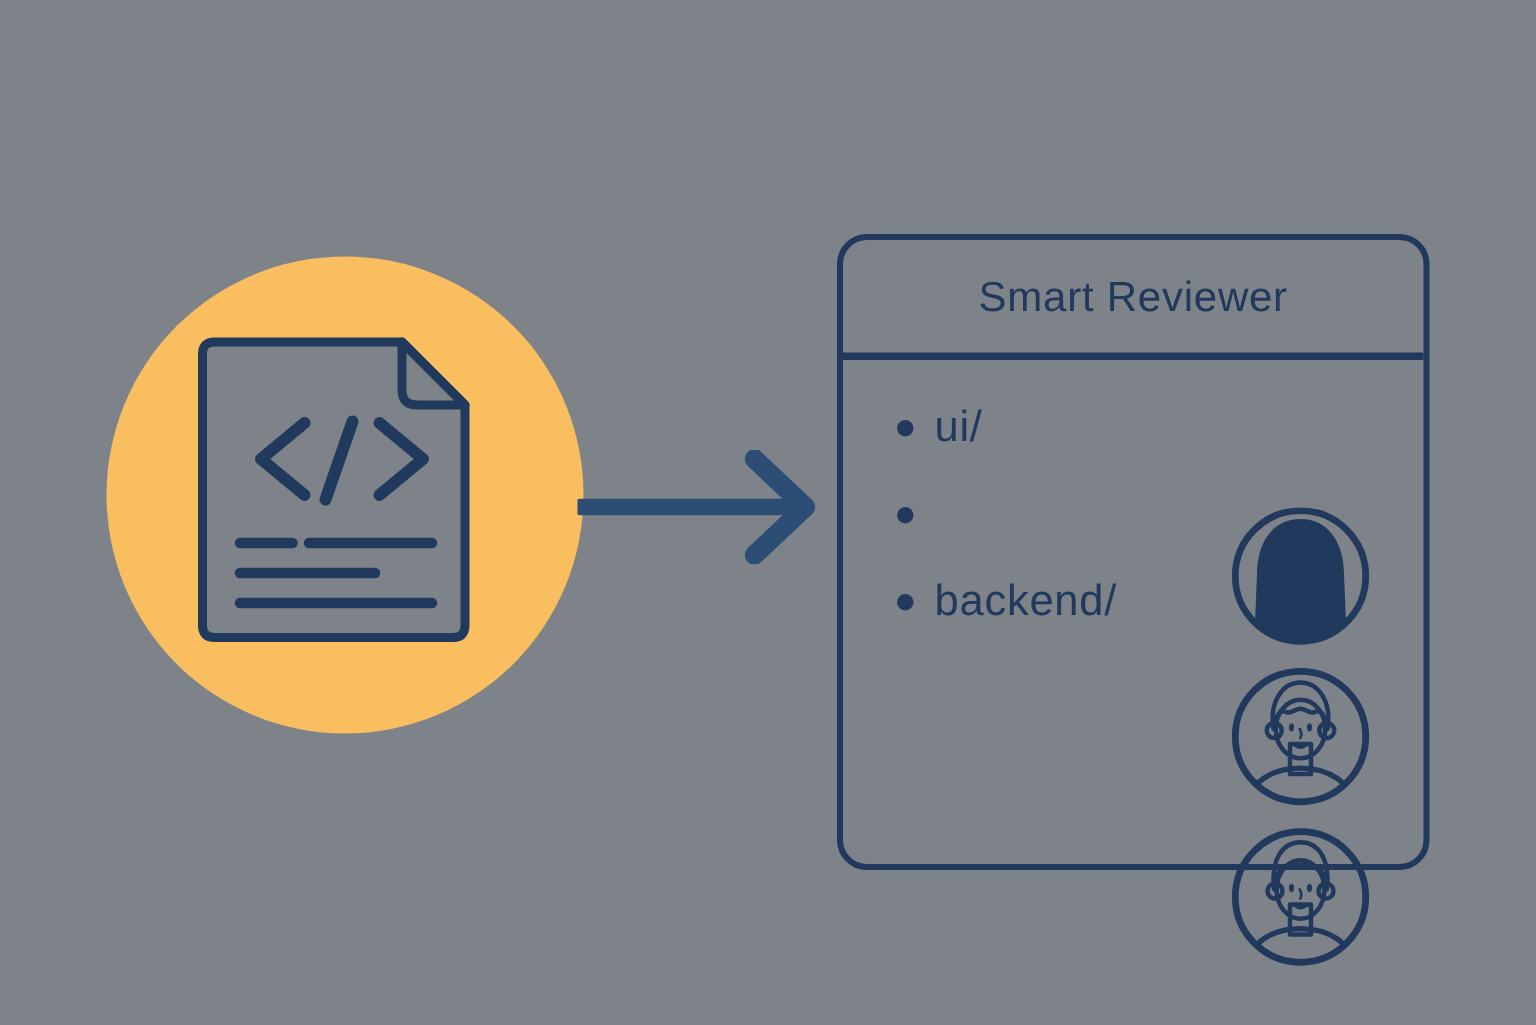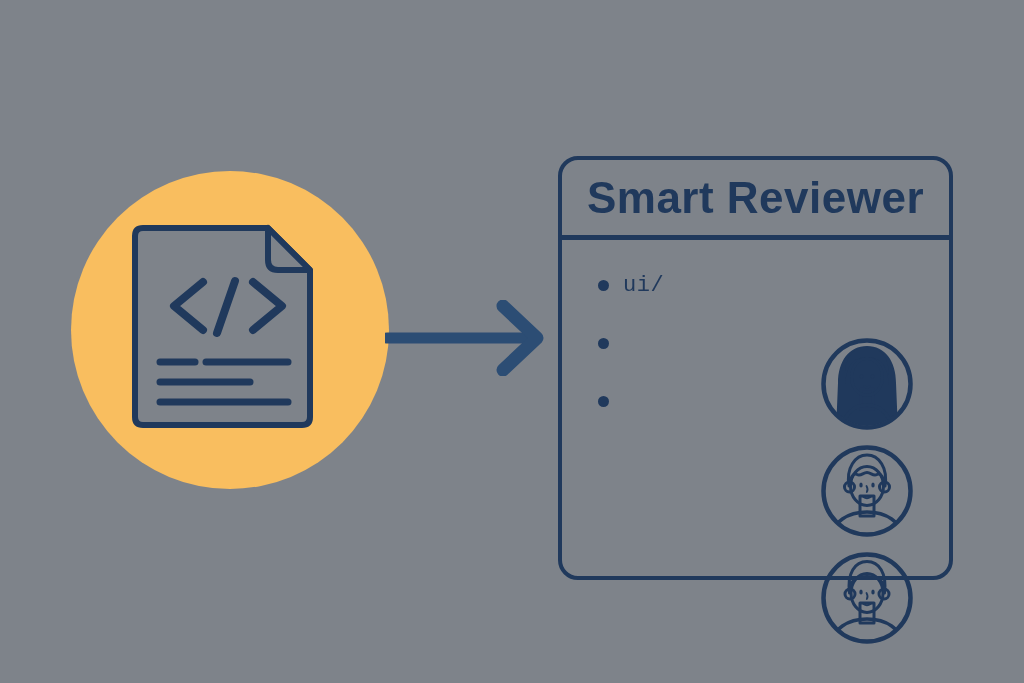--- a/index.html
+++ b/index.html
@@ -16,35 +16,35 @@
   
   .panel{
     left:558px;top:156px;width:395px;height:424px;box-sizing:border-box;
     border:4px solid var(--navy);border-radius:20px;background:transparent;
   }
   .panel-header{
     height:75px;border-bottom:5px solid var(--navy);
     display:flex;align-items:center;justify-content:center;
   }
   .panel-title{
-    color:var(--navy);font-size:44px;font-weight:bold;letter-spacing:.5px;
+    color:var(--navy);font-size:28px;font-weight:normal;letter-spacing:.5px;
   }
   .panel-body{position:relative;height:336px;}
   .branch-list{
     list-style:none;margin:0;padding:16px 0 0 36px;
   }
   .branch-list li{
     height:58px;display:flex;align-items:center;
   }
   .dot{
     width:11px;height:11px;border-radius:50%;background:var(--navy);
     margin-right:14px;flex:0 0 auto;
   }
   .branch-label{
-    color:var(--navy);font-size:22px;letter-spacing:.5px;font-family:Liberation Mono, monospace;
+    color:var(--navy);font-size:29px;letter-spacing:.5px;
   }
   .avatar-stack{
     position:absolute;left:258px;top:97px;display:flex;flex-direction:column;gap:13px;
   }
   .avatar-stack svg{display:block;}
   
   .st{stroke:var(--navy);stroke-linecap:round;stroke-linejoin:round;fill:none;}
   .bgfill{fill:var(--bg);}
   .navyfill{fill:var(--navy);}
 </style>
@@ -85,20 +85,21 @@
       <ul class="branch-list">
         <li>
           <span class="dot"></span>
           <span class="branch-label">ui/</span>
         </li>
         <li>
           <span class="dot"></span>
         </li>
         <li>
           <span class="dot"></span>
+          <span class="branch-label">backend/</span>
         </li>
       </ul>
 
       <div class="avatar-stack">
 
         <svg width="94" height="94" viewBox="0 0 94 94">
           <defs>
               <clipPath id="c1">
                 <circle cx="47" cy="47" r="42"></circle>
               </clipPath>

